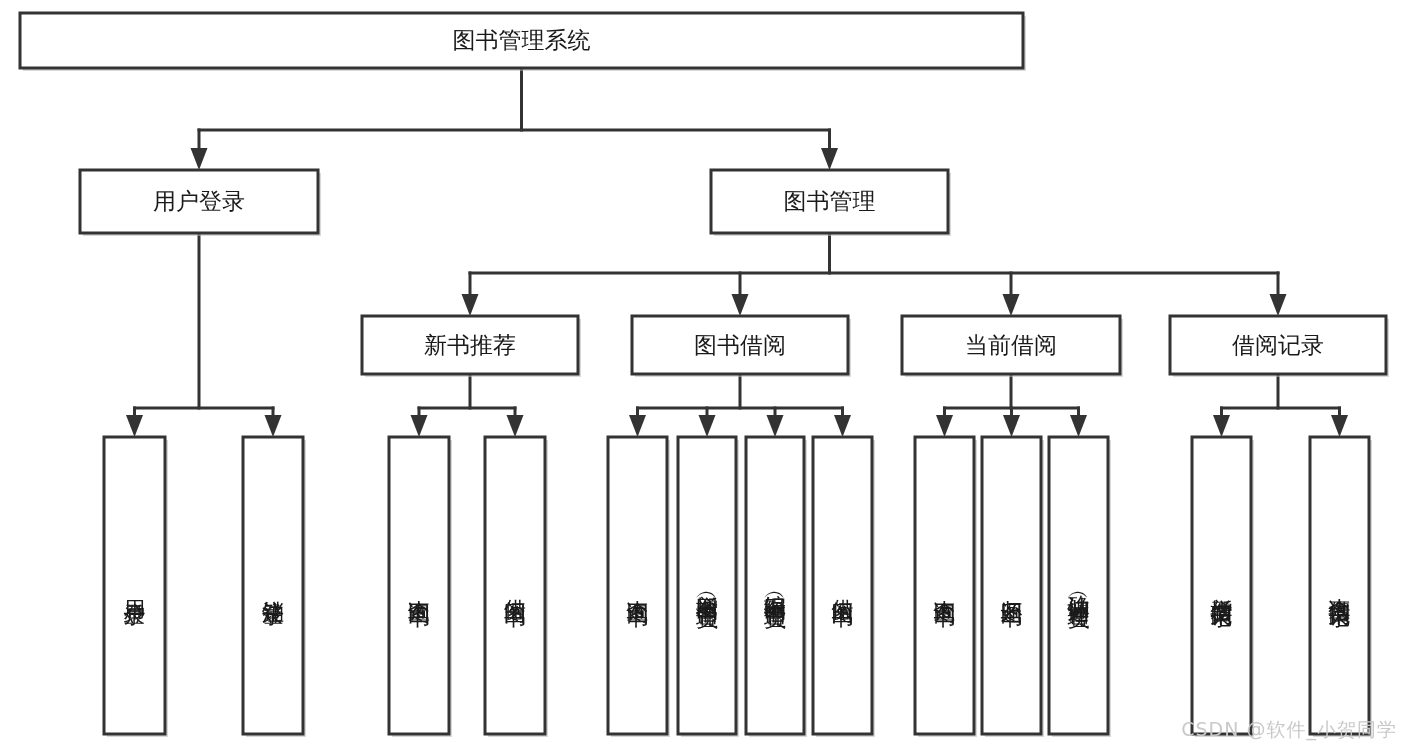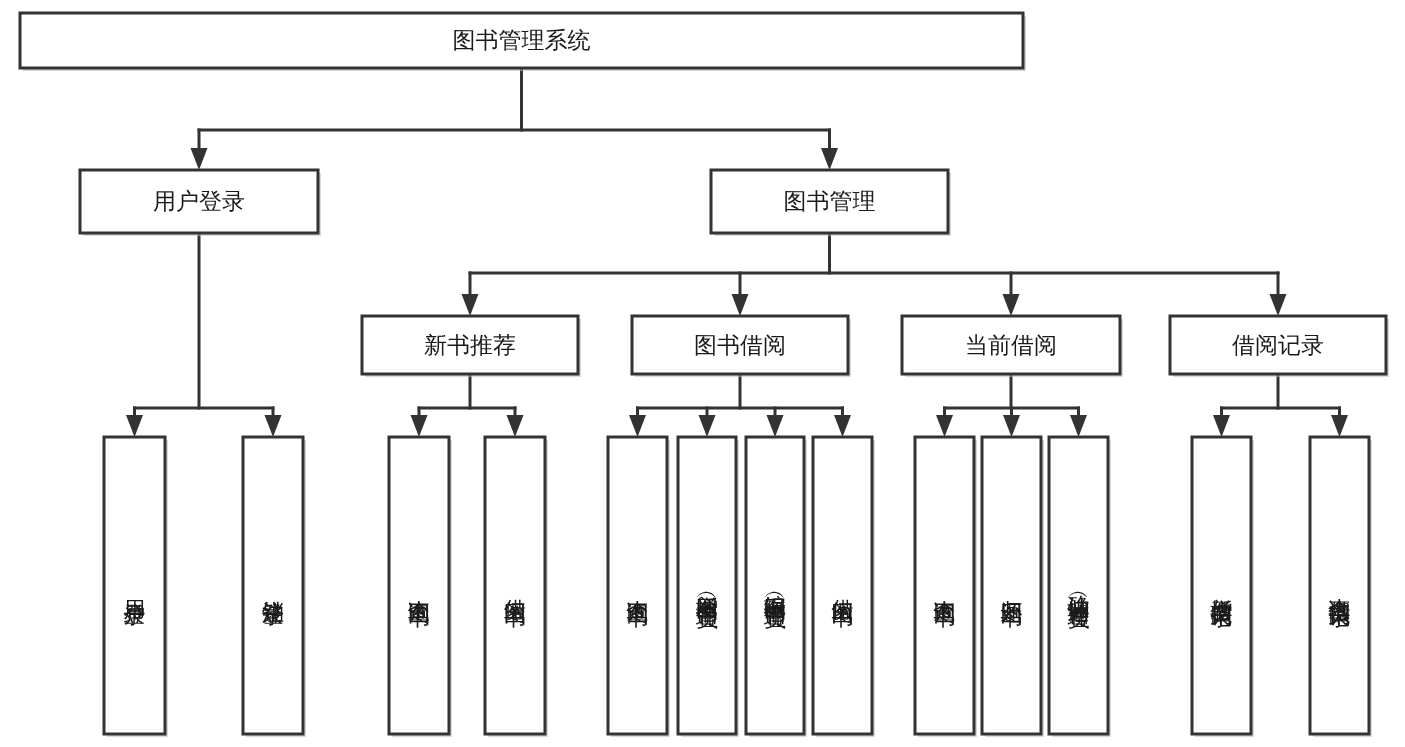--- a/index.html
+++ b/index.html
@@ -209,13 +209,14 @@
       <div class="vlabel" style="left: 678px; top: 437px; width: 58px; height: 297px;">新增图书（管理员）</div>
       <div class="vlabel" style="left: 746px; top: 437px; width: 58px; height: 297px;">编辑图书（管理员）</div>
       <div class="vlabel" style="left: 813px; top: 437px; width: 59px; height: 297px;">借阅图书</div>
       <div class="vlabel" style="left: 915px; top: 437px; width: 59px; height: 297px;">查询图书</div>
       <div class="vlabel" style="left: 982px; top: 437px; width: 59px; height: 297px;">归还图书</div>
       <div class="vlabel" style="left: 1049px; top: 437px; width: 59px; height: 297px;">确认归还（管理员）</div>
       <div class="vlabel" style="left: 1192px; top: 437px; width: 59px; height: 297px;">新增借阅记录</div>
       <div class="vlabel" style="left: 1310px; top: 437px; width: 59px; height: 297px;">查询借阅记录</div>
     </div>
 
+  <div class="watermark">CSDN @软件_小贺同学</div>
 </div>
 
 </body></html>

